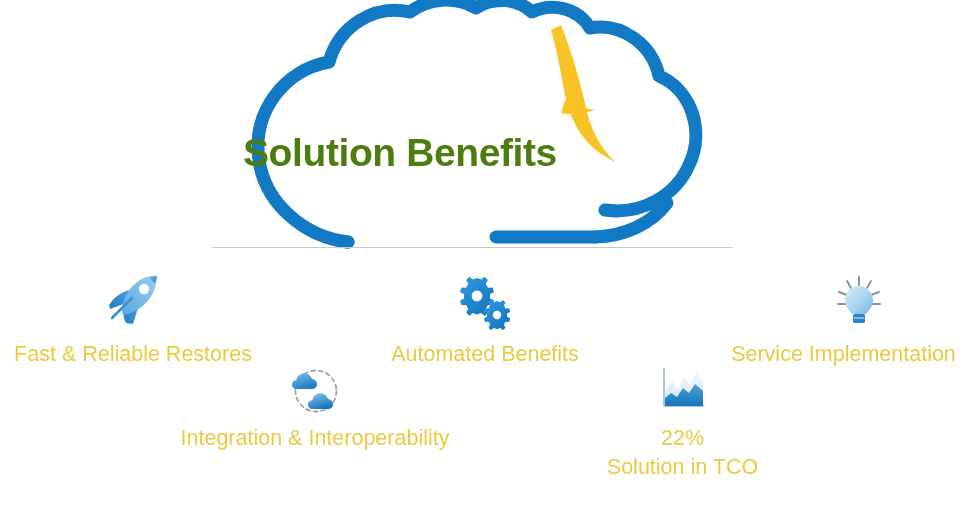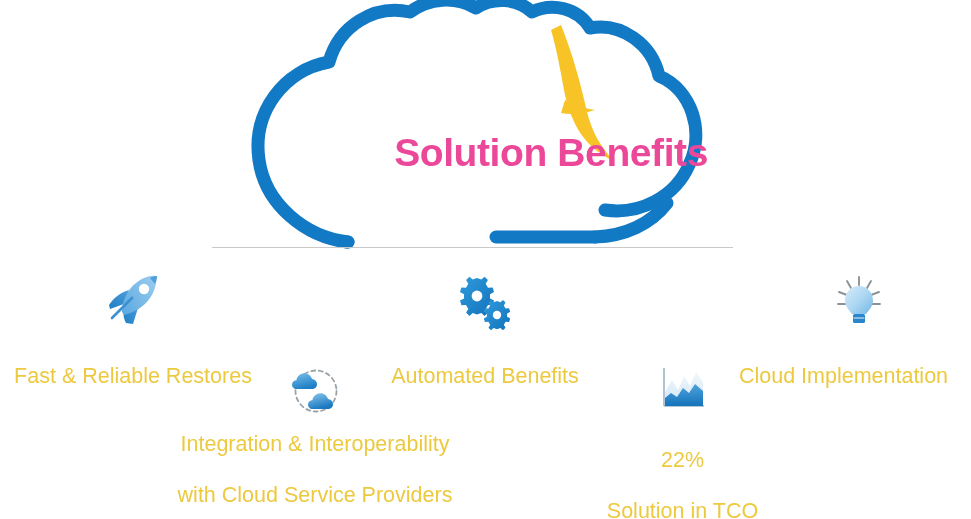--- a/index.html
+++ b/index.html
@@ -30,24 +30,24 @@
     display: block;
     width: 465px;
     height: 255px;
   }
 
   .cloud-title {
     position: absolute;
     left: 243px;
     top: 131px;
     width: 465px;
-    text-align: right;
+    text-align: left;
     font-size: 39px;
     font-weight: bold;
-    color: #ec4899;
+    color: #4d7c0f;
     letter-spacing: -0.4px;
     white-space: nowrap;
   }
 
   .divider {
     position: absolute;
     left: 212px;
     top: 247px;
     width: 521px;
     height: 1px;
@@ -71,38 +71,38 @@
     position: absolute;
     left: 50%;
     transform: translateX(-50%);
     text-align: center;
     color: #ecc93f;
     font-size: 21.5px;
     font-weight: normal;
     white-space: nowrap;
     line-height: 1.33;
   }
-  .benefit-label .line { display: block; margin-top: 22px; }
+  .benefit-label .line { display: block; }
 
   
   #benefit-restores   { left: 0px;   top: 272px; width: 266px; }
   #benefit-restores .benefit-icon { top: 2px; left: 131px; }
   #benefit-restores .benefit-label { top: 68px; }
 
   #benefit-backups    { left: 360px; top: 272px; width: 250px; }
   #benefit-backups .benefit-icon { top: 4px; left: 126px; }
   #benefit-backups .benefit-label { top: 68px; }
 
   #benefit-implementation { left: 716px; top: 272px; width: 255px; }
   #benefit-implementation .benefit-icon { top: 2px; left: 143px; }
   #benefit-implementation .benefit-label { top: 68px; }
 
   #benefit-integration { left: 148px; top: 362px; width: 334px; }
   #benefit-integration .benefit-icon { top: 0px; left: 167px; }
-  #benefit-integration .benefit-label { top: 46px; }
+  #benefit-integration .benefit-label { top: 62px; }
 
   #benefit-tco { left: 570px; top: 362px; width: 225px; }
   #benefit-tco .benefit-icon { top: 0px; left: 113px; }
   #benefit-tco .benefit-label { top: 62px; }
 </style>
 </head>
 <body>
 
 <div id="infographic">
 
@@ -224,21 +224,21 @@
         </g>
 
         <path d="M29 12 C 20.5 12, 15 19, 15 26.5 C 15 32.5, 19.5 36.5, 22 40
                  L 36 40 C 38.5 36.5, 43 32.5, 43 26.5 C 43 19, 37.5 12, 29 12 Z" fill="url(#gBulb)"></path>
 
         <rect x="23" y="40" width="12" height="9" rx="1.6" fill="#2a86cc"></rect>
         <line x1="23.5" y1="44" x2="34.5" y2="44" stroke="#bcd9ef" stroke-width="1.3"></line>
       </svg>
     </div>
     <div class="benefit-label">
-      <span class="line">Cloud Implementation</span>
+      <span class="line">Service Implementation</span>
     </div>
   </div>
 
   <div class="benefit" id="benefit-integration">
     <div class="benefit-icon">
       <svg width="62" height="56" viewBox="0 0 62 56" xmlns="http://www.w3.org/2000/svg">
         <defs>
           <linearGradient id="gCloudA" x1="0" y1="0" x2="0.4" y2="1">
             <stop offset="0" stop-color="#7cc0ea"></stop>
             <stop offset="1" stop-color="#1d7fc6"></stop>
@@ -259,21 +259,20 @@
 
         <g transform="translate(24,28)">
           <path d="M5 19 C 1.5 19, 0 16.5, 0 14.4 C 0 12, 2 10.2, 4.4 10.2
                    C 5 6.2, 8.4 3.2, 12.4 3.2 C 16 3.2, 19 5.6, 20 9
                    C 22.8 9.2, 25 11.5, 25 14.2 C 25 16.9, 22.8 19, 20 19 Z" fill="url(#gCloudB)"></path>
         </g>
       </svg>
     </div>
     <div class="benefit-label">
       <span class="line">Integration &amp; Interoperability</span>
-      <span class="line">with Cloud Service Providers</span>
     </div>
   </div>
 
   <div class="benefit" id="benefit-tco">
     <div class="benefit-icon">
       <svg width="54" height="52" viewBox="0 0 54 52" xmlns="http://www.w3.org/2000/svg">
         <defs>
           <linearGradient id="gChartBack" x1="0" y1="0" x2="0" y2="1">
             <stop offset="0" stop-color="#f2f8fc"></stop>
             <stop offset="1" stop-color="#cfe4f4"></stop>

